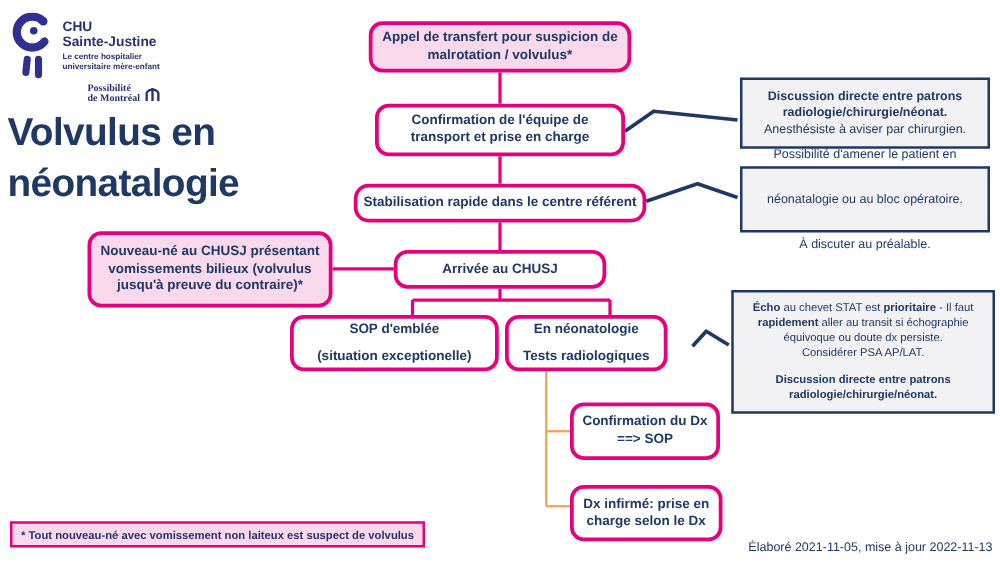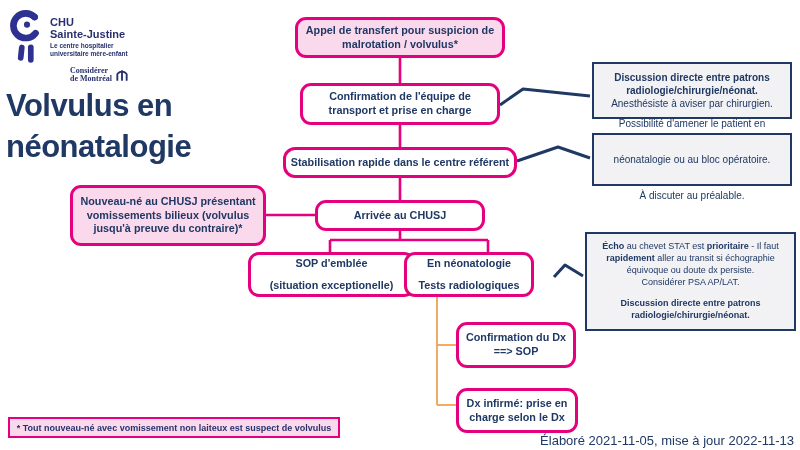--- a/index.html
+++ b/index.html
@@ -31,40 +31,40 @@
   .node{position:absolute;border:3px solid var(--magenta);border-radius:11px;background:#fff;
         color:var(--navy);font-weight:bold;font-size:10.8px;display:flex;flex-direction:column;
         align-items:center;justify-content:center;text-align:center;line-height:1.28;padding:2px 4px;}
   .node.pink{background:var(--pink);}
   .node.gap{row-gap:8px;}
   #node-appel{left:295px;top:17px;width:210px;height:41px;}
   #node-mobilisation{left:300px;top:83px;width:200px;height:42px;}
   #node-stabilisation{left:283px;top:147px;width:234px;height:31px;border-radius:12px;}
   #node-arrivee{left:315px;top:200px;width:170px;height:31px;}
   #node-nouveau-ne{left:70px;top:185px;width:196px;height:61px;}
-  #node-sop{left:248px;top:252px;width:167px;height:45px;}
+  #node-sop{left:232px;top:252px;width:167px;height:45px;}
   #node-neonatologie{left:404px;top:252px;width:130px;height:45px;}
   #node-confirmation{left:456px;top:322px;width:120px;height:46px;}
   #node-infirme{left:456px;top:388px;width:122px;height:45px;}
 
   
   .note{position:absolute;border:2.5px solid var(--navy);background:var(--notefill);color:var(--navy);
         font-size:10px;text-align:center;display:flex;flex-direction:column;justify-content:center;
         padding:4px 6px;line-height:1.3;}
   .note .b{font-weight:bold;}
   #note-discussion{left:592px;top:62px;width:200px;height:57px;}
   #note-possibilite{left:592px;top:133px;width:200px;height:53px;gap:23px;}
   #note-echo{left:585px;top:232px;width:211px;height:99px;font-size:9px;line-height:1.32;}
   #note-echo .p2{margin-top:9px;font-weight:bold;}
 
   
   .footnote{position:absolute;left:8px;top:417px;width:332px;height:21px;border:2px solid var(--magenta);
             background:var(--pink);color:#28316e;font-size:9px;font-weight:bold;display:flex;
             align-items:center;justify-content:center;}
-  .date{position:absolute;right:6px;top:433px;font-size:13px;color:var(--navy);}
+  .date{position:absolute;right:6px;top:433px;font-size:10px;color:var(--navy);}
 
   svg.overlay{position:absolute;left:0;top:0;pointer-events:none;}
 </style>
 </head>
 <body>
 
 <div class="canvas">
 
   <svg class="overlay" width="800" height="450" viewBox="0 0 800 450">
     <g stroke="#e5007d" stroke-width="2.6" fill="none">
@@ -102,21 +102,21 @@
         <div class="logo-org">CHU</div>
         <div class="logo-org">Sainte-Justine</div>
         <div class="logo-tagline">
           <div>Le centre hospitalier</div>
           <div>universitaire mère-enfant</div>
         </div>
       </div>
     </div>
     <div class="udem">
       <div class="udem-text">
-        <div>Considérer</div>
+        <div>Possibilité</div>
         <div>de Montréal</div>
       </div>
       <svg width="14" height="14" viewBox="0 0 12 12" style="margin-left:3px">
         <path d="M2,11 V5 M6,11 V2 M10,11 V5 M2,5 Q6,1 10,5" stroke="#28316e" stroke-width="1.6" fill="none"></path>
       </svg>
     </div>
   </div>
 
   <div class="title">
     <div>Volvulus en</div>

